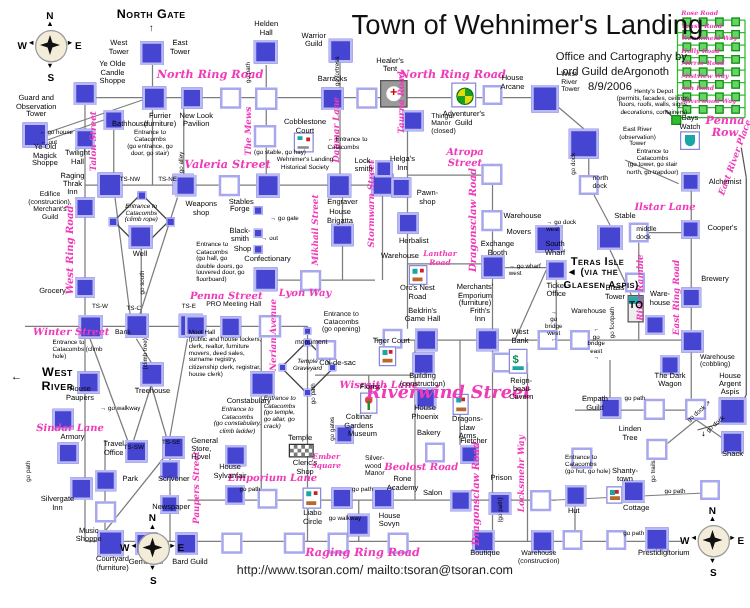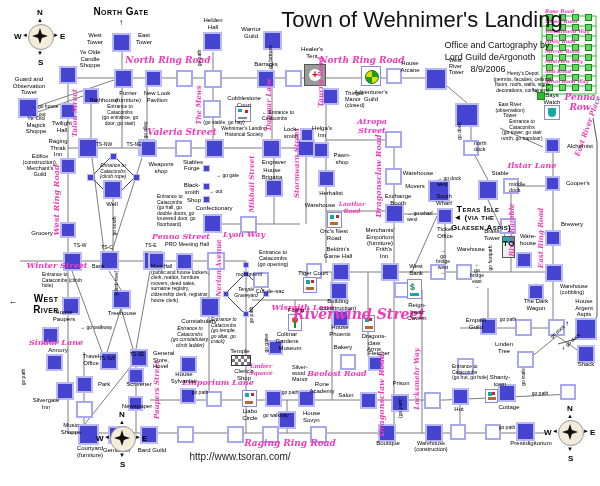--- a/index.html
+++ b/index.html
@@ -115,20 +115,21 @@
       <line x1="542" y1="86" x2="596" y2="86" stroke="#2ebc2e" stroke-width="1"></line>
       <line x1="542" y1="16" x2="542" y2="94" stroke="#2ebc2e" stroke-width="1"></line>
       <line x1="596" y1="16" x2="596" y2="94" stroke="#2ebc2e" stroke-width="1"></line>
       <line x1="542" y1="94" x2="596" y2="94" stroke="#2ebc2e" stroke-width="1"></line>
     </svg>
   <div class="title" style="left:422px;top:7px;">Town of Wehnimer's Landing</div>
   <div class="credit" style="left:497px;top:40px;">Office and Cartography by</div>
   <div class="credit" style="left:490px;top:52px;">Lord Guild deArgonoth</div>
   <div class="credit" style="left:488px;top:64px;">8/9/2006</div>
   <div class="url" style="left:240px;top:451px;">http://www.tsoran.com/</div>
+  <div class="url" style="left:352px;top:451px;">mailto:tsoran@tsoran.com</div>
   <div id="gen">
       <div class="sq" style="left: 112px; top: 33px; width: 19px; height: 19px;"></div>
       <div class="sq" style="left: 203px; top: 32px; width: 19px; height: 19px;"></div>
       <div class="sq" style="left: 263px; top: 31px; width: 19px; height: 19px;"></div>
       <div class="sq" style="left: 59px; top: 66px; width: 18px; height: 18px;"></div>
       <div class="sq" style="left: 114px; top: 69px; width: 19px; height: 19px;"></div>
       <div class="sq" style="left: 145px; top: 70px; width: 17px; height: 17px;"></div>
       <div class="sq w" style="left: 176px; top: 70px; width: 17px; height: 17px;"></div>
       <div class="sq w" style="left: 204px; top: 70px; width: 18px; height: 18px;"></div>
       <div class="sq" style="left: 257px; top: 70px; width: 18px; height: 18px;"></div>

